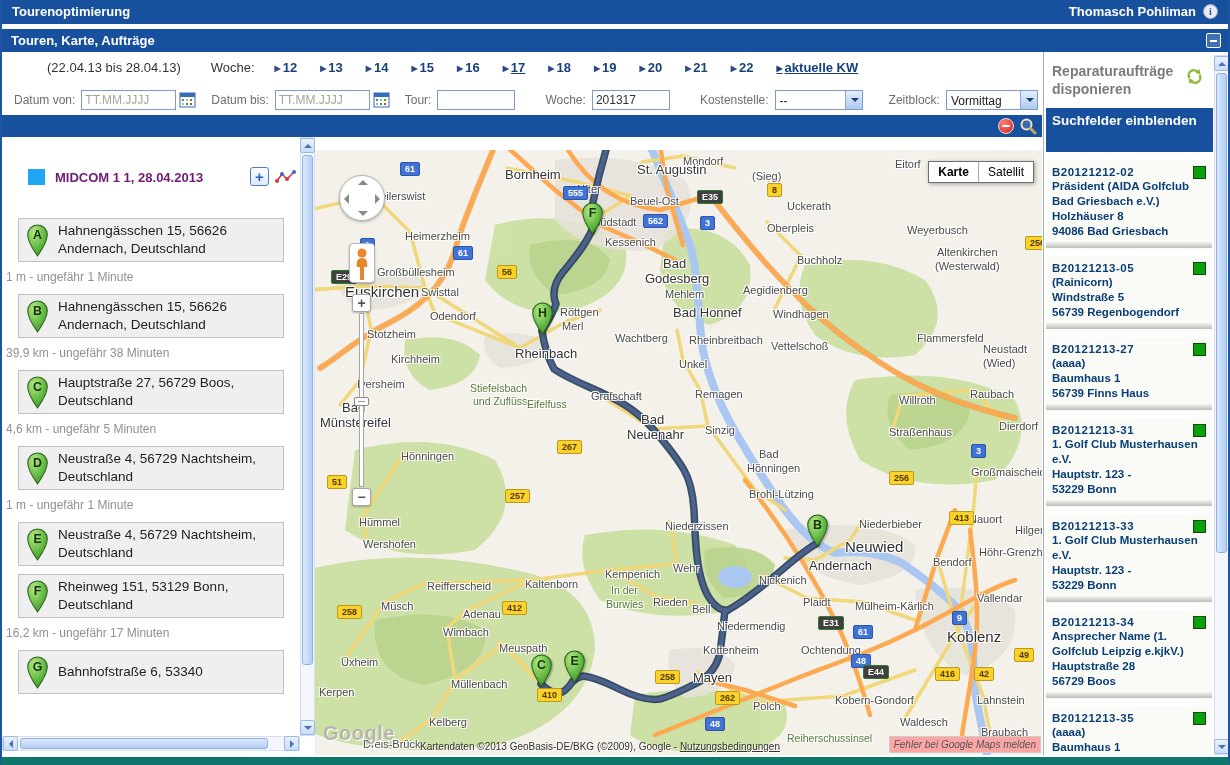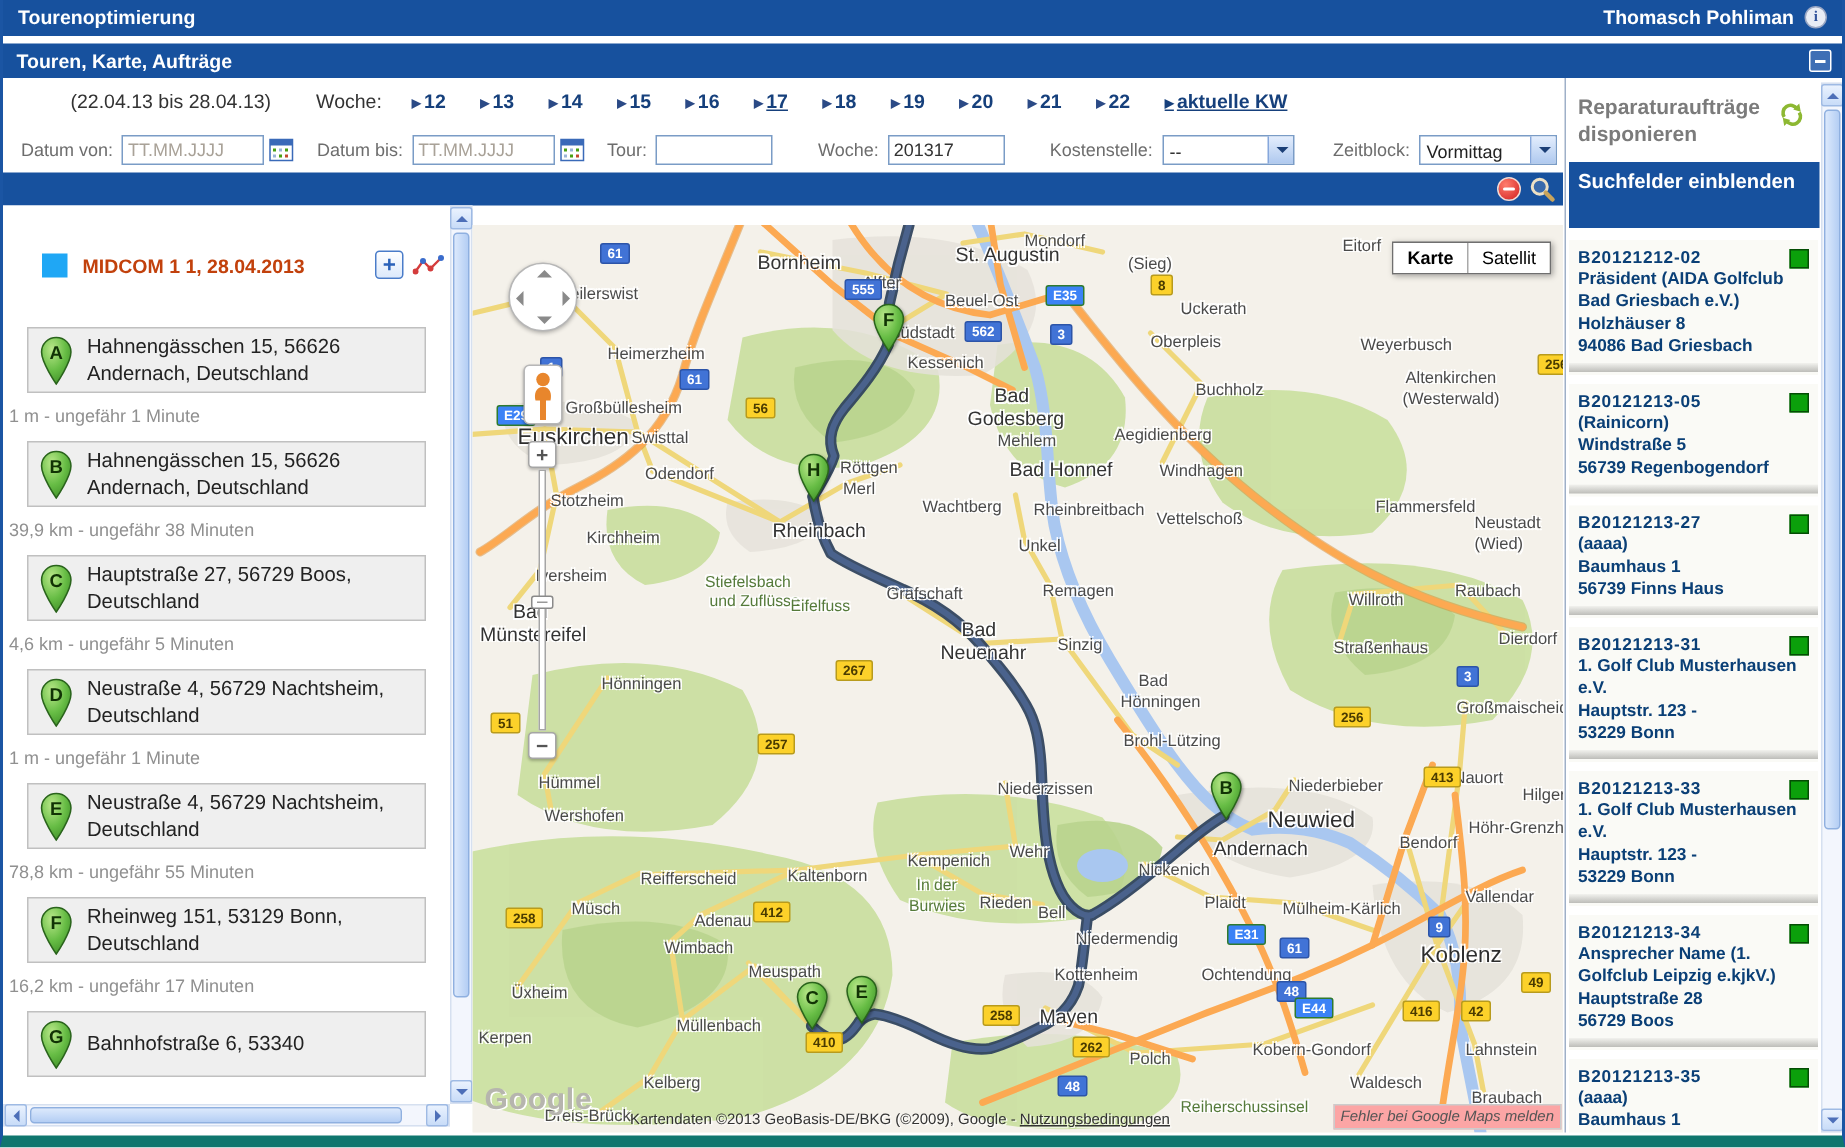--- a/index.html
+++ b/index.html
@@ -42,21 +42,21 @@
   
   .strip{position:absolute;left:0;top:115px;width:1040px;height:22px;background:#17519E;}
   .red-minus{position:absolute;right:28px;top:3px;width:16px;height:16px;border-radius:50%;
              background:radial-gradient(circle at 35% 30%,#ff7d6d,#d21f1f);border:1px solid #f4d9d2;}
   .red-minus i{position:absolute;left:3px;top:6px;width:8px;height:2px;background:#fff;border-radius:1px;}
   .mag{position:absolute;right:5px;top:2px;}
   
   .leftpanel{position:absolute;left:0;top:137px;width:298px;height:614px;background:#fff;overflow:hidden;}
   .tour-head{position:absolute;left:0;top:30px;width:298px;height:24px;}
   .tour-color{position:absolute;left:26px;top:2px;width:17px;height:16px;}
-  .tour-title{position:absolute;left:53px;top:3px;font-size:13px;font-weight:bold;color:#c2410c;text-align:right;}
+  .tour-title{position:absolute;left:53px;top:3px;font-size:13px;font-weight:bold;color:#701a75;text-align:right;}
   .plus-ic{position:absolute;left:248px;top:0;width:19px;height:19px;border:1px solid #4a7cc9;border-radius:3px;
            background:linear-gradient(#ffffff,#dce9fb);color:#2b62b9;font:bold 15px/17px "Liberation Sans",sans-serif;
            text-align:center;}
   .route-ic{position:absolute;left:273px;top:2px;}
   #stop-list{position:absolute;left:0;top:81px;width:298px;}
   .stop-box{position:relative;margin:0 16px 8px 16px;height:44px;background:#EFEFEF;border:1px solid #C0C0C0;
             display:flex;align-items:center;padding-left:7px;}
   .stop-pin{width:23px;height:33px;flex:0 0 23px;}
   .stop-pin svg{width:23px;height:33px;}
   .stop-addr{margin-left:9px;font-size:13.5px;color:#222;line-height:1.3;padding-right:4px;}
@@ -78,21 +78,21 @@
   .map{position:absolute;left:313px;top:150px;width:727px;height:605px;background:#F4F1EA;overflow:hidden;}
   .map svg.base{position:absolute;left:0;top:0;}
   .mlabel{position:absolute;font-size:11px;color:#4a4a4a;white-space:nowrap;
           text-shadow:1px 1px 0 #fff,-1px -1px 0 #fff,1px -1px 0 #fff,-1px 1px 0 #fff;}
   .mlabel.m{font-size:13px;color:#333;}
   .mlabel.c{font-size:15px;color:#2e2e2e;}
   .mlabel.g{color:#557A3A;font-size:10.5px;}
   .shield{position:absolute;font:bold 9px/13px "Liberation Sans",sans-serif;padding:0 4px;border-radius:2px;height:14px;}
   .kb{background:#4173D6;border:1px solid #2C54A8;color:#fff;}
   .ky{background:#FCD12A;border:1px solid #B89B1D;color:#4a3b00;}
-  .kg{background:#3b82f6;border:1px solid #2F7A2F;color:#fff;}
+  .kg{background:#404040;border:1px solid #2F7A2F;color:#fff;}
   .marker{position:absolute;width:23px;height:33px;cursor:pointer;}
   .marker svg{width:23px;height:33px;filter:drop-shadow(1px 1px 1px rgba(0,0,0,.35));}
   .maptype{position:absolute;right:8px;top:11px;display:flex;border:1px solid #6f6f6f;
            box-shadow:1px 1px 4px rgba(0,0,0,.35);font-size:12px;}
   .maptype .mt{padding:3px 9px;background:#fff;cursor:pointer;}
   .maptype .mt.sel{font-weight:bold;}
   .maptype .mt + .mt{border-left:1px solid #a9a9a9;}
   .pan{position:absolute;left:24px;top:25px;width:46px;height:46px;border-radius:50%;background:#fff;
        border:1px solid #b7b7b7;box-shadow:0 1px 3px rgba(0,0,0,.3);}
   .pan i{position:absolute;border:5px solid transparent;}
@@ -289,21 +289,20 @@
           <div class="stop-addr">Neustraße 4, 56729 Nachtsheim, Deutschland</div>
         </div>
         <div class="leg">1 m - ungefähr 1 Minute</div>
         <div class="stop-box">
           <span class="stop-pin"><svg viewBox="0 0 22 32">
               <path d="M11 1C5.6 1 1.5 5.2 1.5 10.4 1.5 17.4 11 31 11 31s9.5-13.6 9.5-20.6C20.5 5.2 16.4 1 11 1z" fill="url(#ping)" stroke="#2a641c"></path>
               <text x="11" y="15" text-anchor="middle" font-family="Liberation Sans,sans-serif" font-size="12" font-weight="bold" fill="#113305">E</text>
             </svg></span>
           <div class="stop-addr">Neustraße 4, 56729 Nachtsheim, Deutschland</div>
         </div>
-        <div class="leg">78,8 km - ungefähr 55 Minuten</div>
         <div class="stop-box">
           <span class="stop-pin"><svg viewBox="0 0 22 32">
               <path d="M11 1C5.6 1 1.5 5.2 1.5 10.4 1.5 17.4 11 31 11 31s9.5-13.6 9.5-20.6C20.5 5.2 16.4 1 11 1z" fill="url(#ping)" stroke="#2a641c"></path>
               <text x="11" y="15" text-anchor="middle" font-family="Liberation Sans,sans-serif" font-size="12" font-weight="bold" fill="#113305">F</text>
             </svg></span>
           <div class="stop-addr">Rheinweg 151, 53129 Bonn, Deutschland</div>
         </div>
         <div class="leg">16,2 km - ungefähr 17 Minuten</div>
         <div class="stop-box">
           <span class="stop-pin"><svg viewBox="0 0 22 32">

